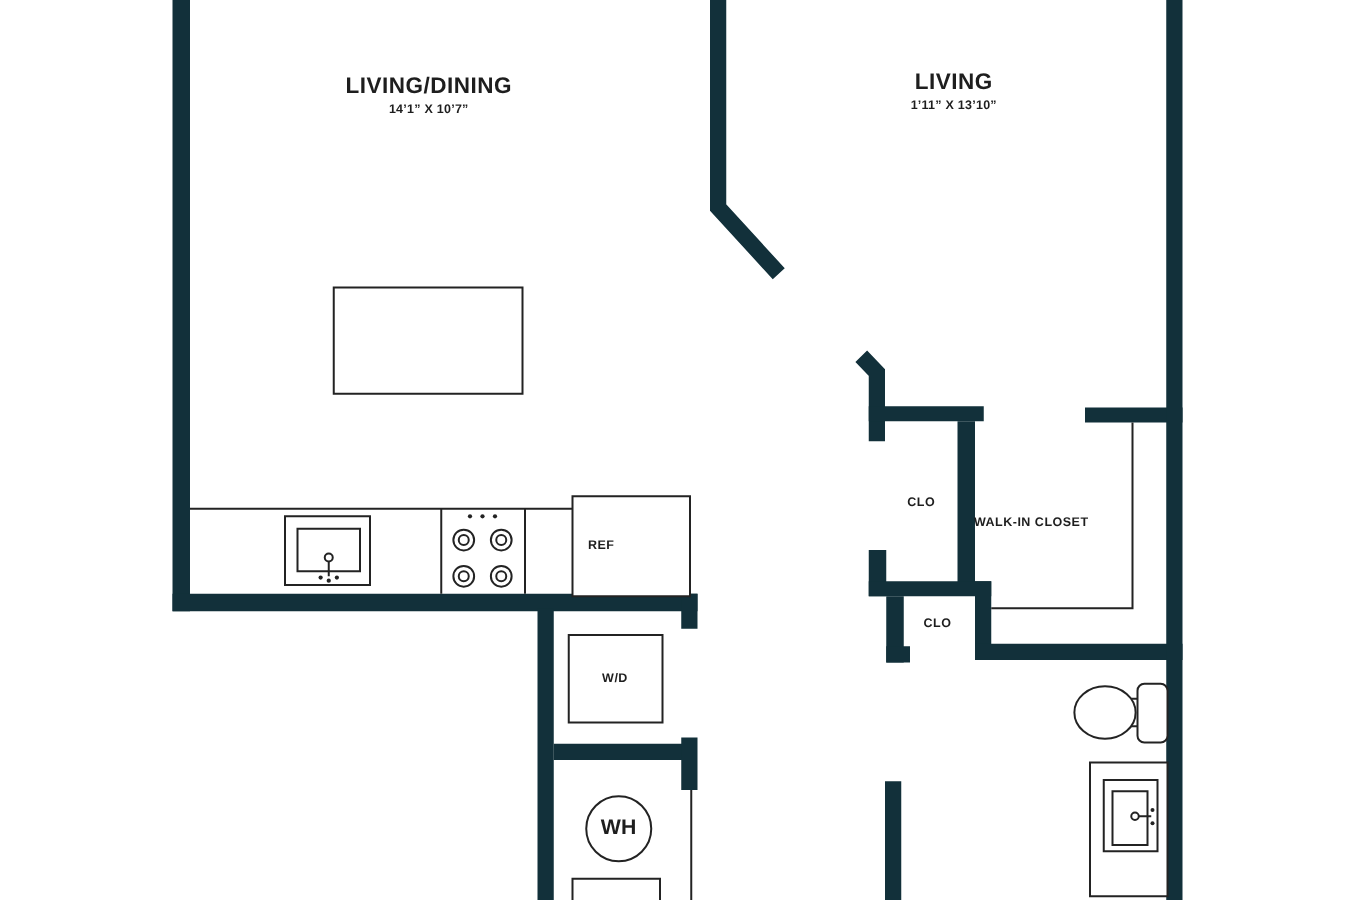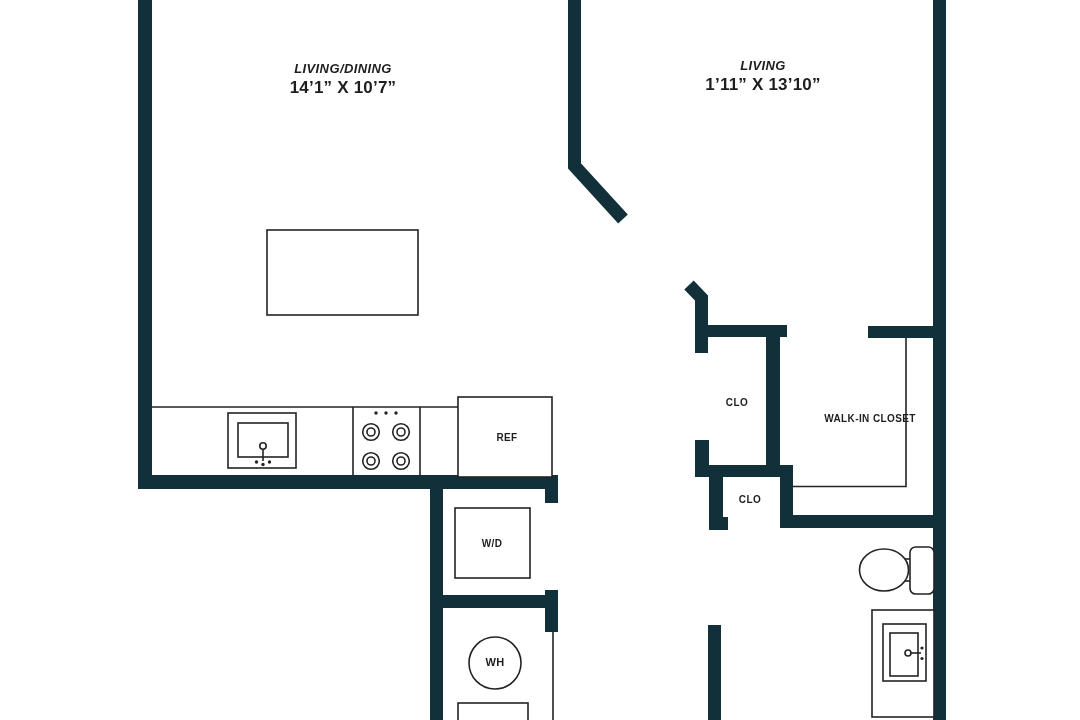--- a/index.html
+++ b/index.html
@@ -21,24 +21,24 @@
     position:absolute;
     transform:translate(-50%,-50%);
     color:var(--text);
     font-weight:bold;
     text-align:center;
     white-space:nowrap;
     letter-spacing:.4px;
     line-height:19px;
     pointer-events:none;
   }
-  .room-name{font-size:13px;font-style:italic;}
-  .room-dims{font-size:17px;letter-spacing:.2px;}
+  .room-name{font-size:18px;}
+  .room-dims{font-size:10px;letter-spacing:.2px;}
   .small-label{font-size:10px;}
-  .wh-label{font-size:11px;letter-spacing:.3px;text-align:right;}
+  .wh-label{font-size:17px;letter-spacing:.3px;text-align:right;}
   .wrap-label{white-space:normal;width:96px;}
 </style>
 </head>
 <body>
 
 <div class="plan-wrap">
 
   <svg width="1080" height="720" viewBox="0 0 1080 720">
 
     <g fill="var(--wall)">
@@ -147,23 +147,23 @@
     <div class="room-dims">14’1” X 10’7”</div>
   </div>
 
   <div class="label" style="left:763px;top:75px;">
     <div class="room-name">LIVING</div>
     <div class="room-dims">1’11” X 13’10”</div>
   </div>
 
   <div class="label small-label" style="left:737px;top:402px;">CLO</div>
 
-  <div class="label small-label wrap-label" style="left:870px;top:418px;text-align:center;">WALK-IN CLOSET</div>
+  <div class="label small-label wrap-label" style="left:825px;top:418px;text-align:center;">WALK-IN CLOSET</div>
 
   <div class="label small-label" style="left:750px;top:499px;">CLO</div>
 
-  <div class="label small-label" style="left:507px;top:437px;">REF</div>
+  <div class="label small-label" style="left:481px;top:437px;">REF</div>
 
   <div class="label small-label" style="left:492px;top:543px;">W/D</div>
 
   <div class="label wh-label" style="left:495px;top:662px;">WH</div>
 
 </div>
 
 </body></html>

